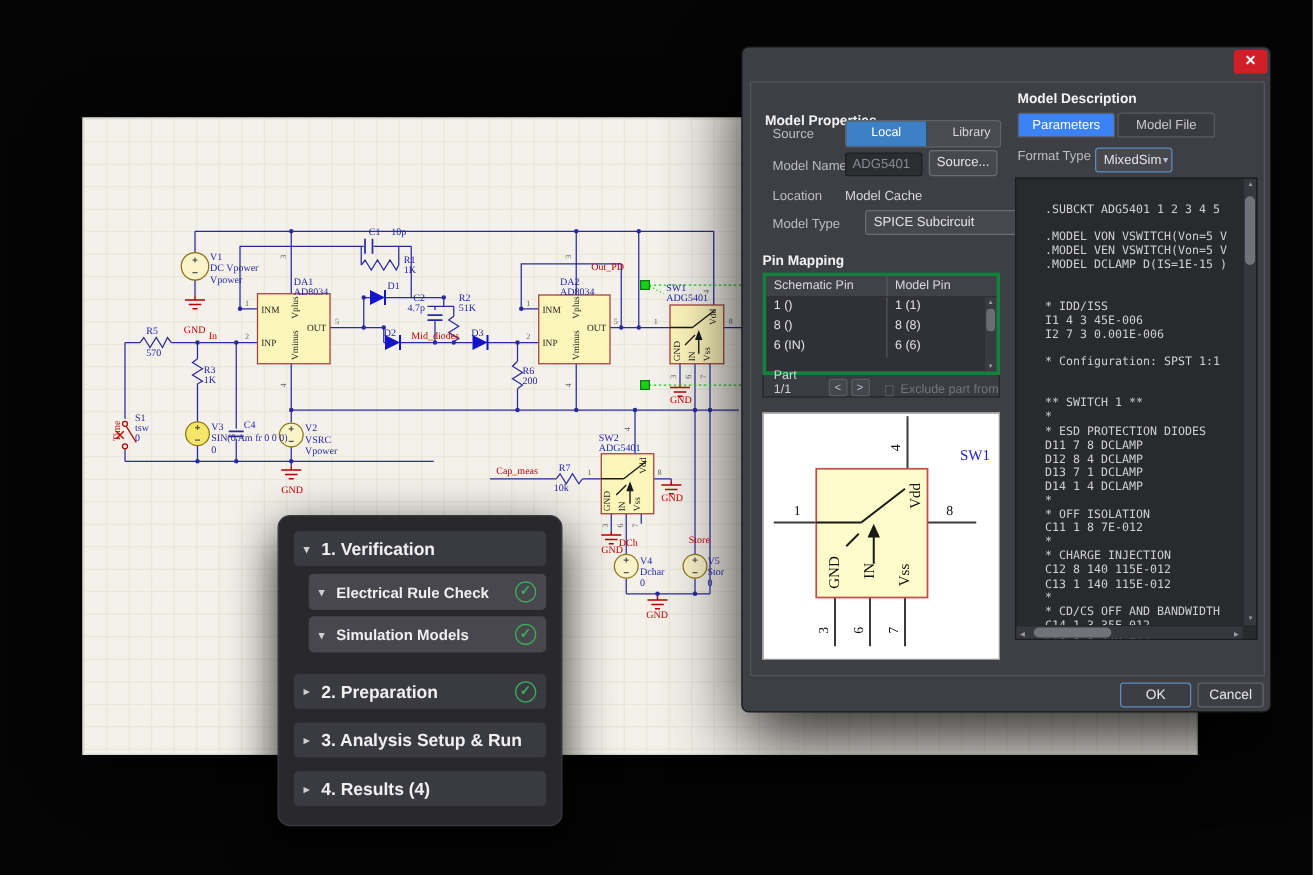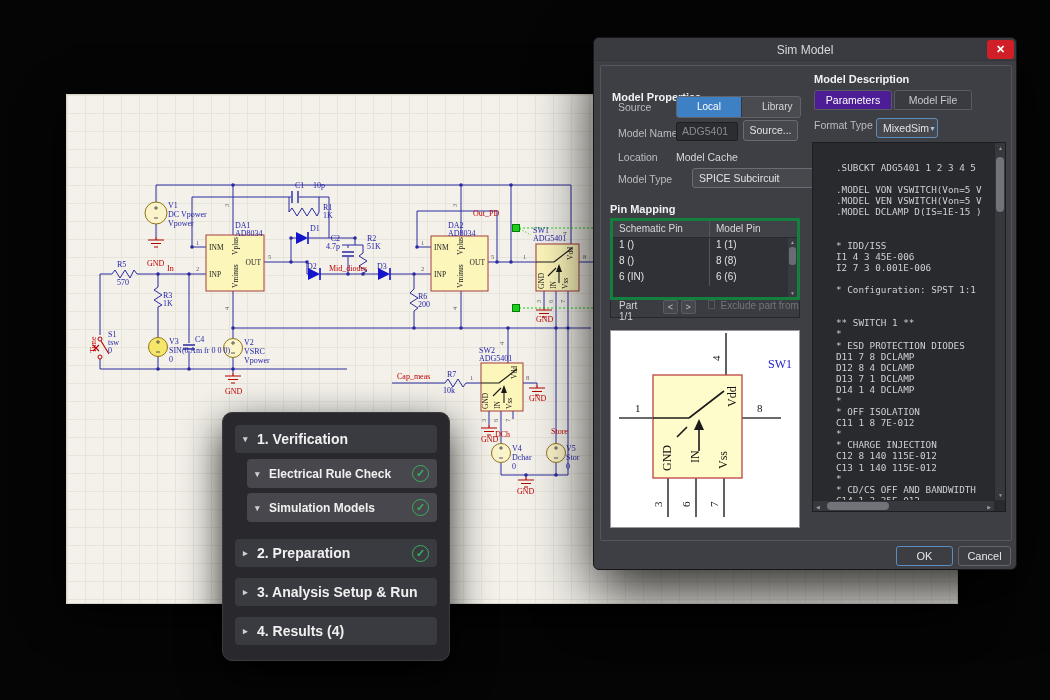--- a/index.html
+++ b/index.html
@@ -55,33 +55,33 @@
   #pintbl .th{display:flex;height:17px;background:#414248;color:#d8d8dc;border-bottom:1px solid #2a2b2f}
   #pintbl .th span{padding:2px 0 0 6px}
   .c1{width:96px}.c2{width:77px;border-left:1px solid #55565c}
   #pintbl .tr{display:flex;height:16px;color:#e2e2e6}
   #pintbl .tr div{padding:1px 0 0 6px}
   #pt-sb{position:absolute;right:0;top:17px;width:9px;bottom:0;background:#3a3b40}
   #pt-sb .thumb{position:absolute;left:1px;right:1px;top:9px;height:18px;background:#6b6c73;border-radius:3px}
   #pt-sb .ar{position:absolute;left:0;right:0;font-size:5px;color:#9b9ba2;text-align:center}
   
   #partbar{position:absolute;left:610px;top:300px;width:190px;height:18px;background:#3b3c42;border:1px solid #26272b;border-top:none;
-    display:flex;align-items:flex-start;font-size:10px;color:#d2d2d6}
+    display:flex;align-items:flex-end;font-size:10px;color:#d2d2d6}
   .nav-btn{width:17px;height:14px;background:#46474d;border:1px solid #5b5c63;border-radius:2px;color:#b9c6d6;
     font-size:9px;line-height:12px;text-align:center;margin-left:3px;cursor:pointer}
   #excl-cb{width:9px;height:9px;border:1px solid #55565c;background:#3a3b40;margin:0 5px 0 12px}
   #excl-lbl{color:#73747c;white-space:nowrap;overflow:hidden;width:92px}
   
   #preview{position:absolute;left:610px;top:330px;width:190px;height:198px;background:#fff;border:1px solid #97979d}
   .pv-k{fill:#111;font-family:"Liberation Serif",serif}
   .pv-b{fill:#2222cc;font-family:"Liberation Serif",serif}
   
   .tab{position:absolute;height:20px;font-size:10.5px;line-height:19px;text-align:center;border:1px solid #5a5b62;
     border-radius:3px 3px 0 0;color:#c9c9ce;background:#3a3b40;cursor:pointer}
-  .tab.sel{background:#4c1d95;color:#fff}
+  .tab.sel{background:#3b82f6;color:#fff}
   
   #code-box{position:absolute;left:812px;top:142px;width:194px;height:370px;background:#282a2e;border:1px solid #1c1d20;overflow:hidden}
   #code{margin:16px;padding:3px 4px 0 7px;font-family:"DejaVu Sans Mono",monospace;font-size:9.3px;line-height:11.1px;
     color:#d0d0d3;white-space:pre}
   .sb-v{position:absolute;right:0;top:0;width:11px;bottom:11px;background:#37383d;border-left:1px solid #26272b}
   .sb-v .thumb{position:absolute;left:1px;right:1px;top:14px;height:55px;background:#71727a;border-radius:4px}
   .sb-h{position:absolute;left:0;bottom:0;height:11px;right:11px;background:#37383d;border-top:1px solid #26272b}
   .sb-h .thumb{position:absolute;top:1px;bottom:1px;left:14px;width:62px;background:#71727a;border-radius:4px}
   .sb-ar{position:absolute;color:#9b9ba2;font-size:5px}
   
@@ -300,21 +300,20 @@
         <span class="v-lbl">3. Analysis Setup &amp; Run</span>
       </div>
       <div class="v-row l0" style="margin-top: 11px;">
         <span class="v-tri">▸</span>
         <span class="v-lbl">4. Results (4)</span>
       </div>
     </div>
 </div>
 
 <div id="dlg">
-  <div id="dlg-title">Sim Model</div>
   <div id="dlg-close">✕</div>
   <div id="dlg-frame"></div>
 </div>
 
 <div class="sec-title" style="left:612px;top:91px">Model Properties</div>
 <div class="fld-lbl" style="left:618px;top:101px">Source</div>
 <div id="seg">
     <span class="seg sel">Local</span>
     <span class="seg">Library</span>
     <span class="seg">Server</span>

